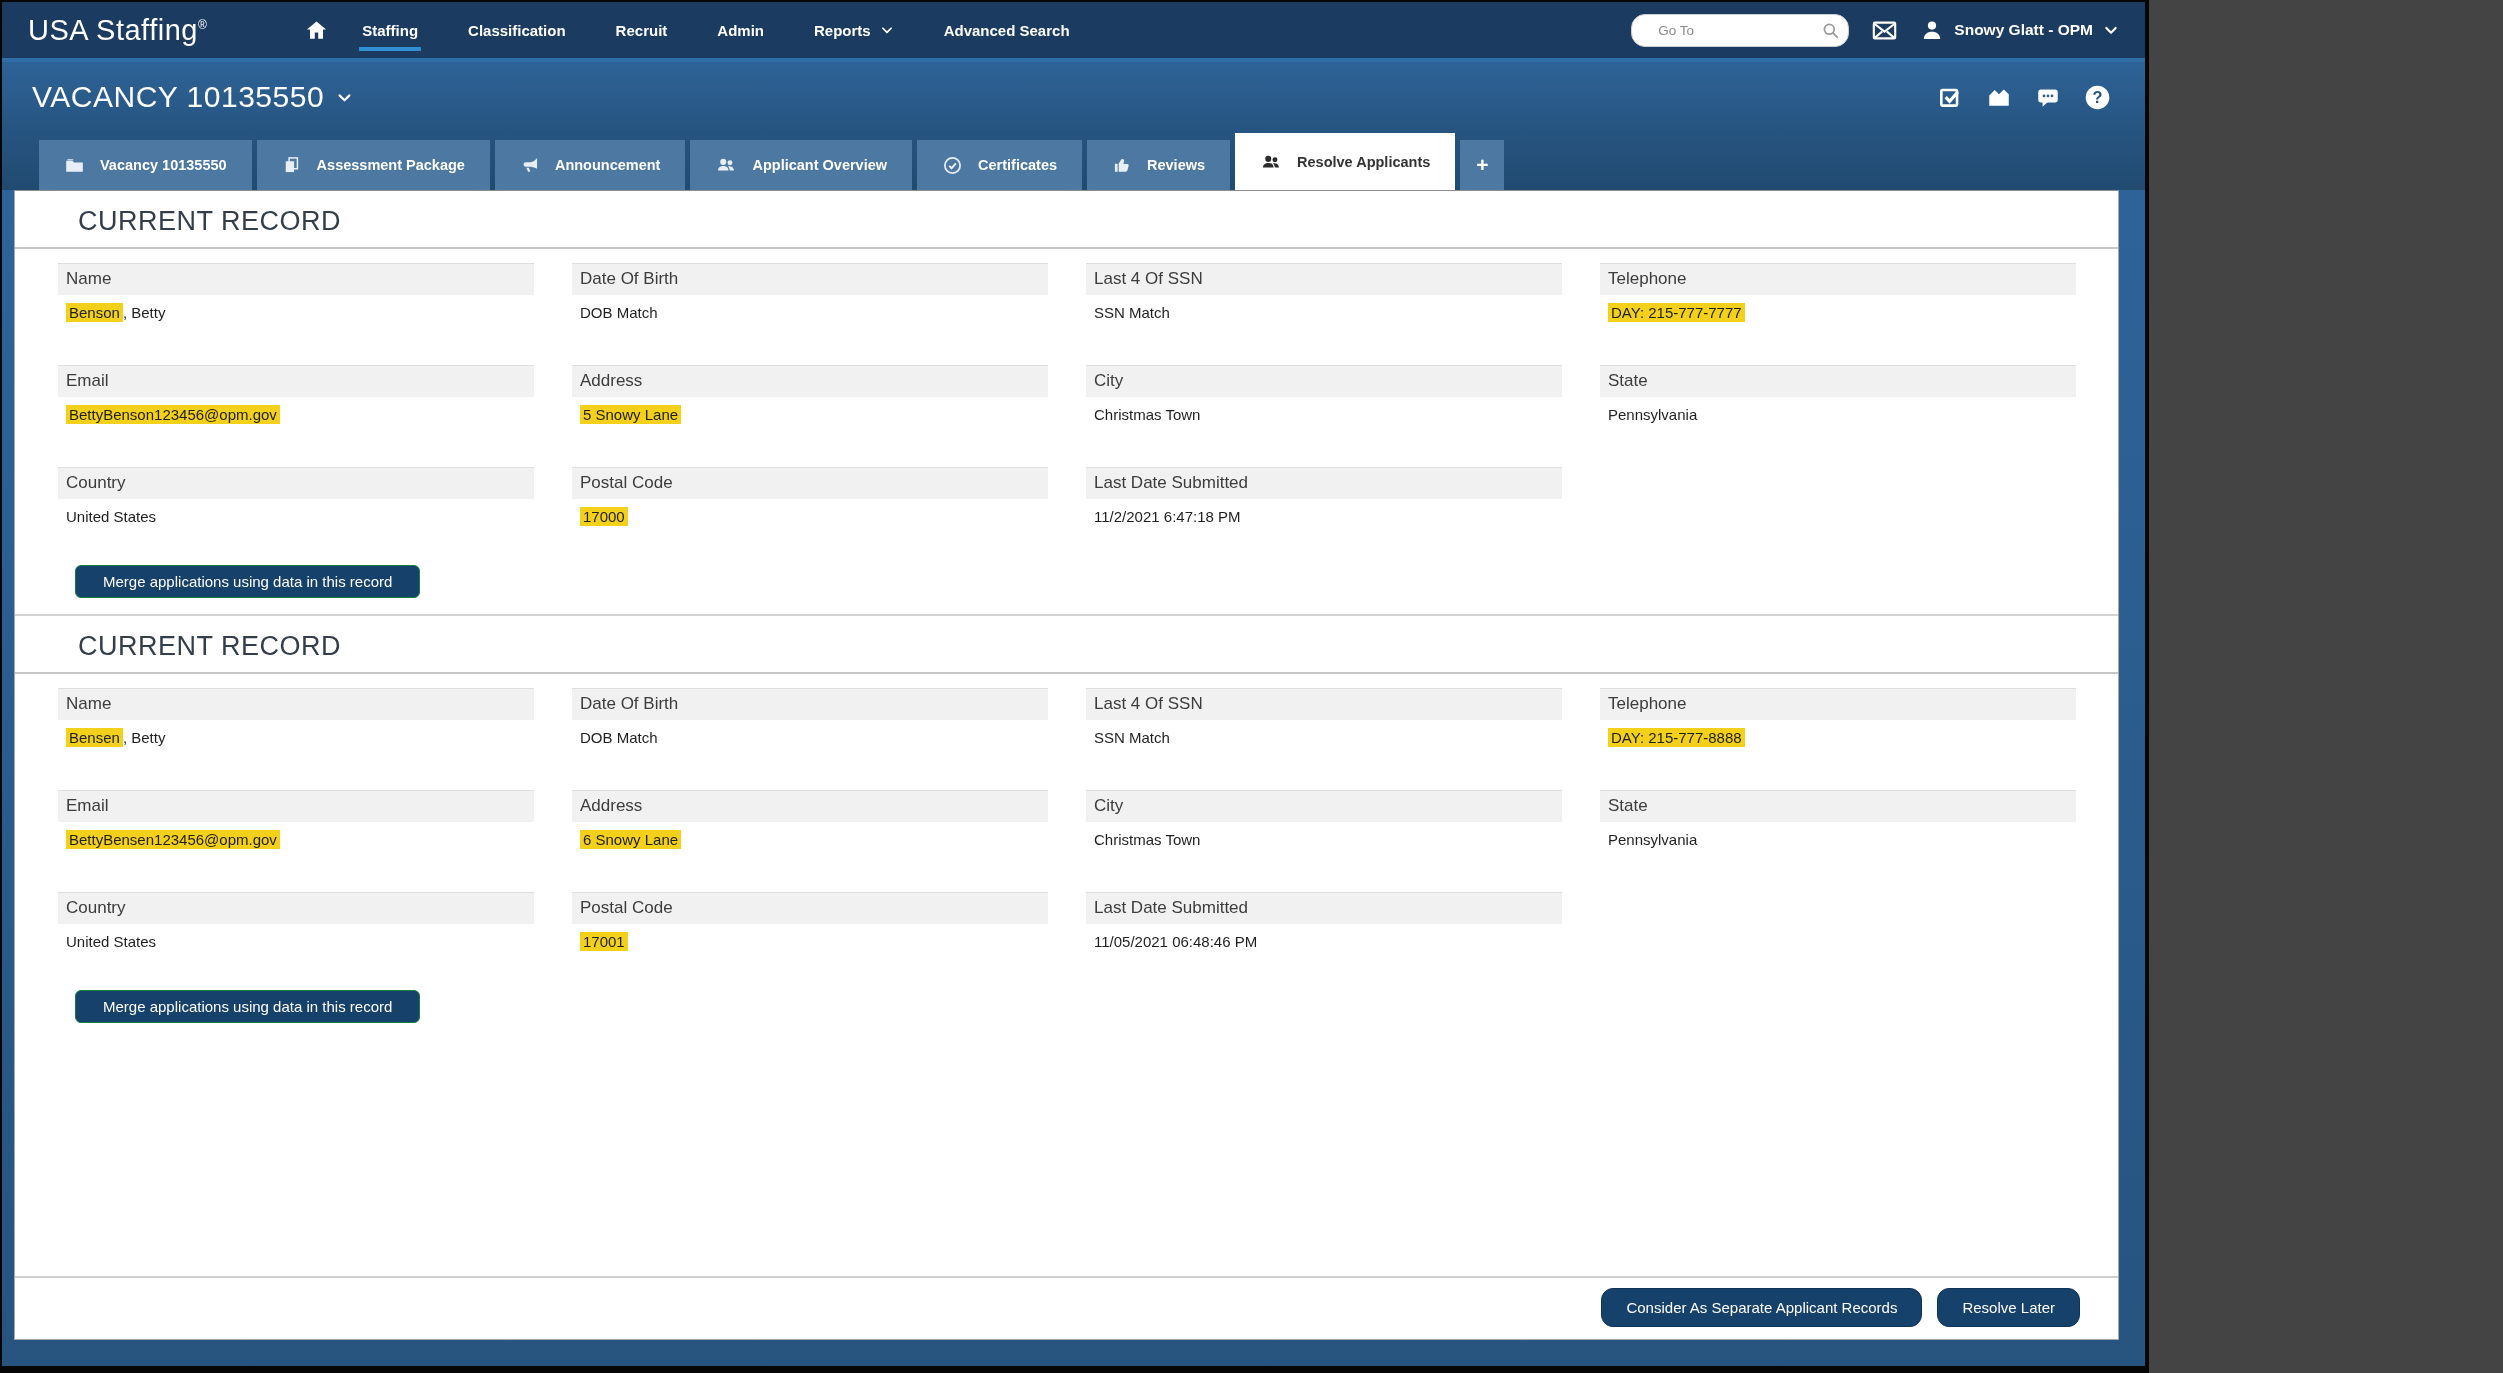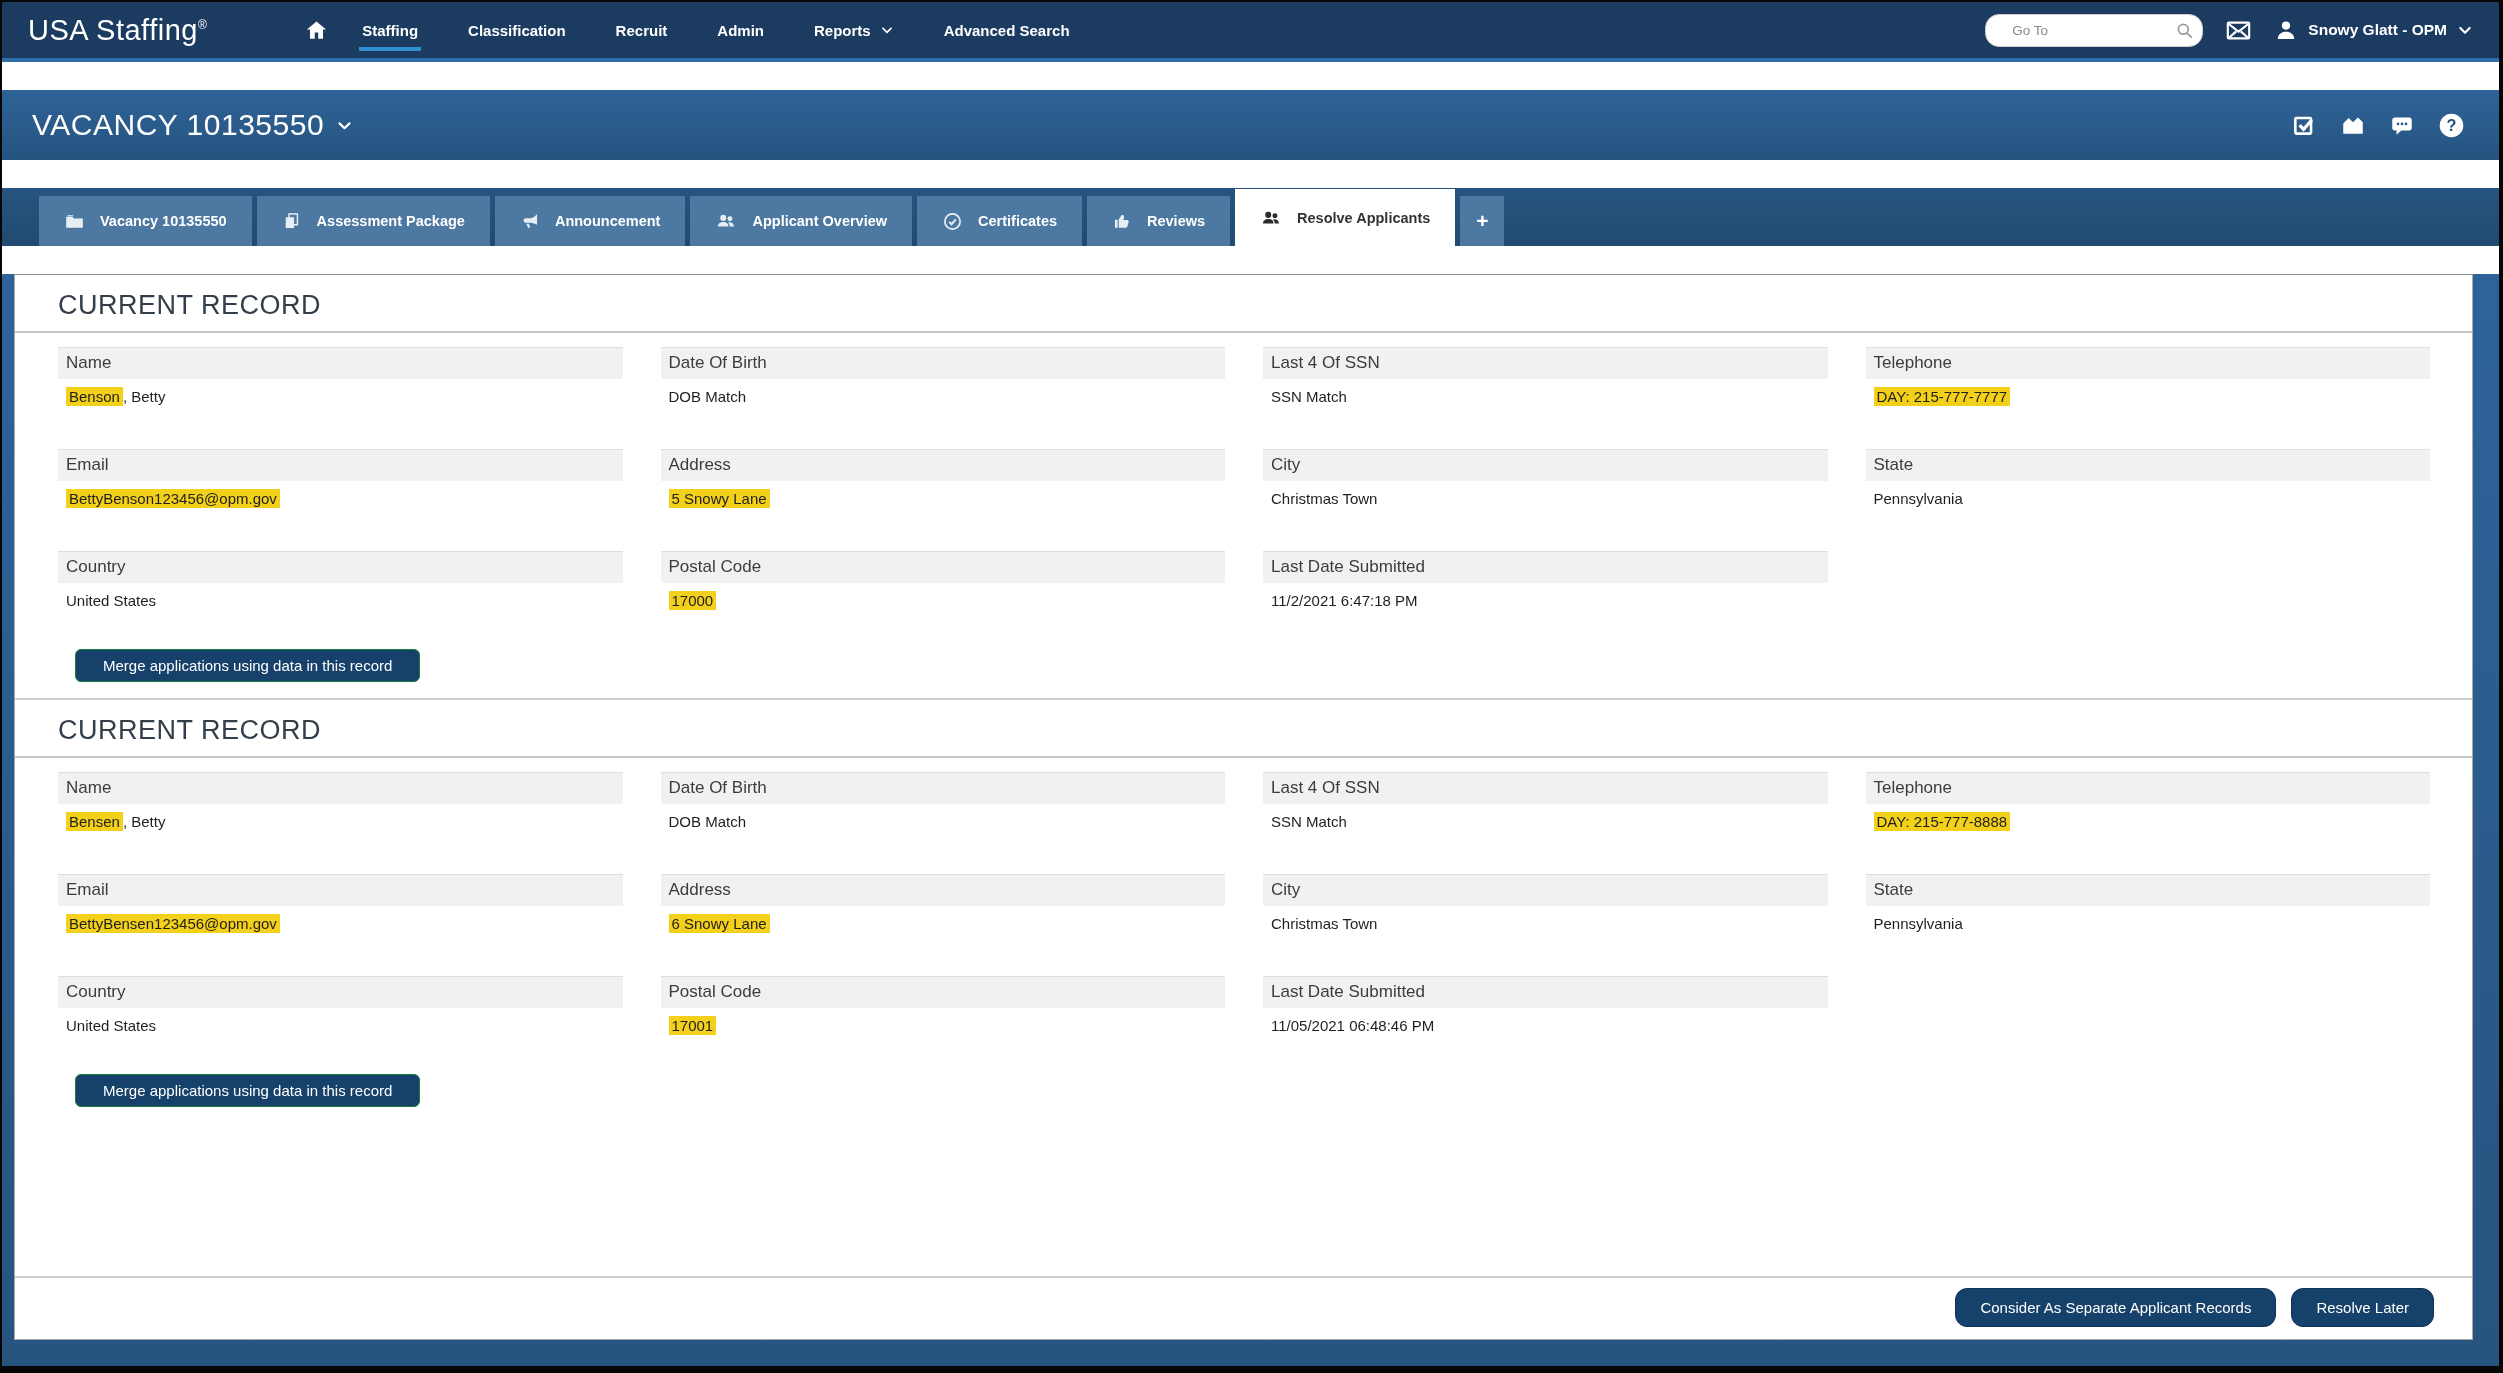--- a/index.html
+++ b/index.html
@@ -1,22 +1,22 @@
 <!DOCTYPE html>
 <html><head>
 <meta charset="utf-8">
 <style>
   * { box-sizing: border-box; margin: 0; padding: 0; }
   html,body { background:#444; }
   body { font-family: "Liberation Sans", "DejaVu Sans", sans-serif; }
 
   .viewport{
-    width:2503px; height:1373px;
+    width:2149px; height:1373px;
     border:2px solid #060606; border-right-width:4px; border-bottom-width:7px;
-    display:flex; flex-direction:column; overflow:hidden; background:#fff;gap:28px;
+    display:flex; flex-direction:column; overflow:hidden; background:#fff;
   }
 
   
   .topnav{
     height:60px; flex:0 0 60px; background:#1c3b60;
     border-bottom:4px solid #2e6ea9;
     display:flex; align-items:center; padding:0 26px; color:#fff;
   }
   .logo{ font-size:29px; font-weight:400; letter-spacing:.5px; white-space:nowrap; }
   .logo sup{ font-size:12px; vertical-align:super; }
@@ -70,21 +70,21 @@
     background:linear-gradient(180deg,#2e639a,#27547f);
     padding:0 26px 26px 12px; display:flex;
   }
   .panel{
     flex:1; background:#fff; border:1px solid #a9a9a9; border-top-color:#8f8f8f;
     display:flex; flex-direction:column; overflow:hidden;
   }
   .record-section{ }
   .record-heading{
     font-size:27px; font-weight:500; letter-spacing:.5px; color:#333e4a;
-    padding:15px 43px 10px;
+    padding:15px 63px 10px;
   }
   .heading-rule{ border-bottom:2px solid #c6c6c6; }
   .fields-grid{
     display:grid; grid-template-columns:1fr 1fr 1fr 1fr;
     column-gap:38px; row-gap:44px;
     padding:14px 42px 0 43px;
   }
   .flabel{
     background:#f1f1f1; border-top:1px solid #dedede;
     padding:5px 8px 6px; font-size:17px; color:#3c3c3c;

